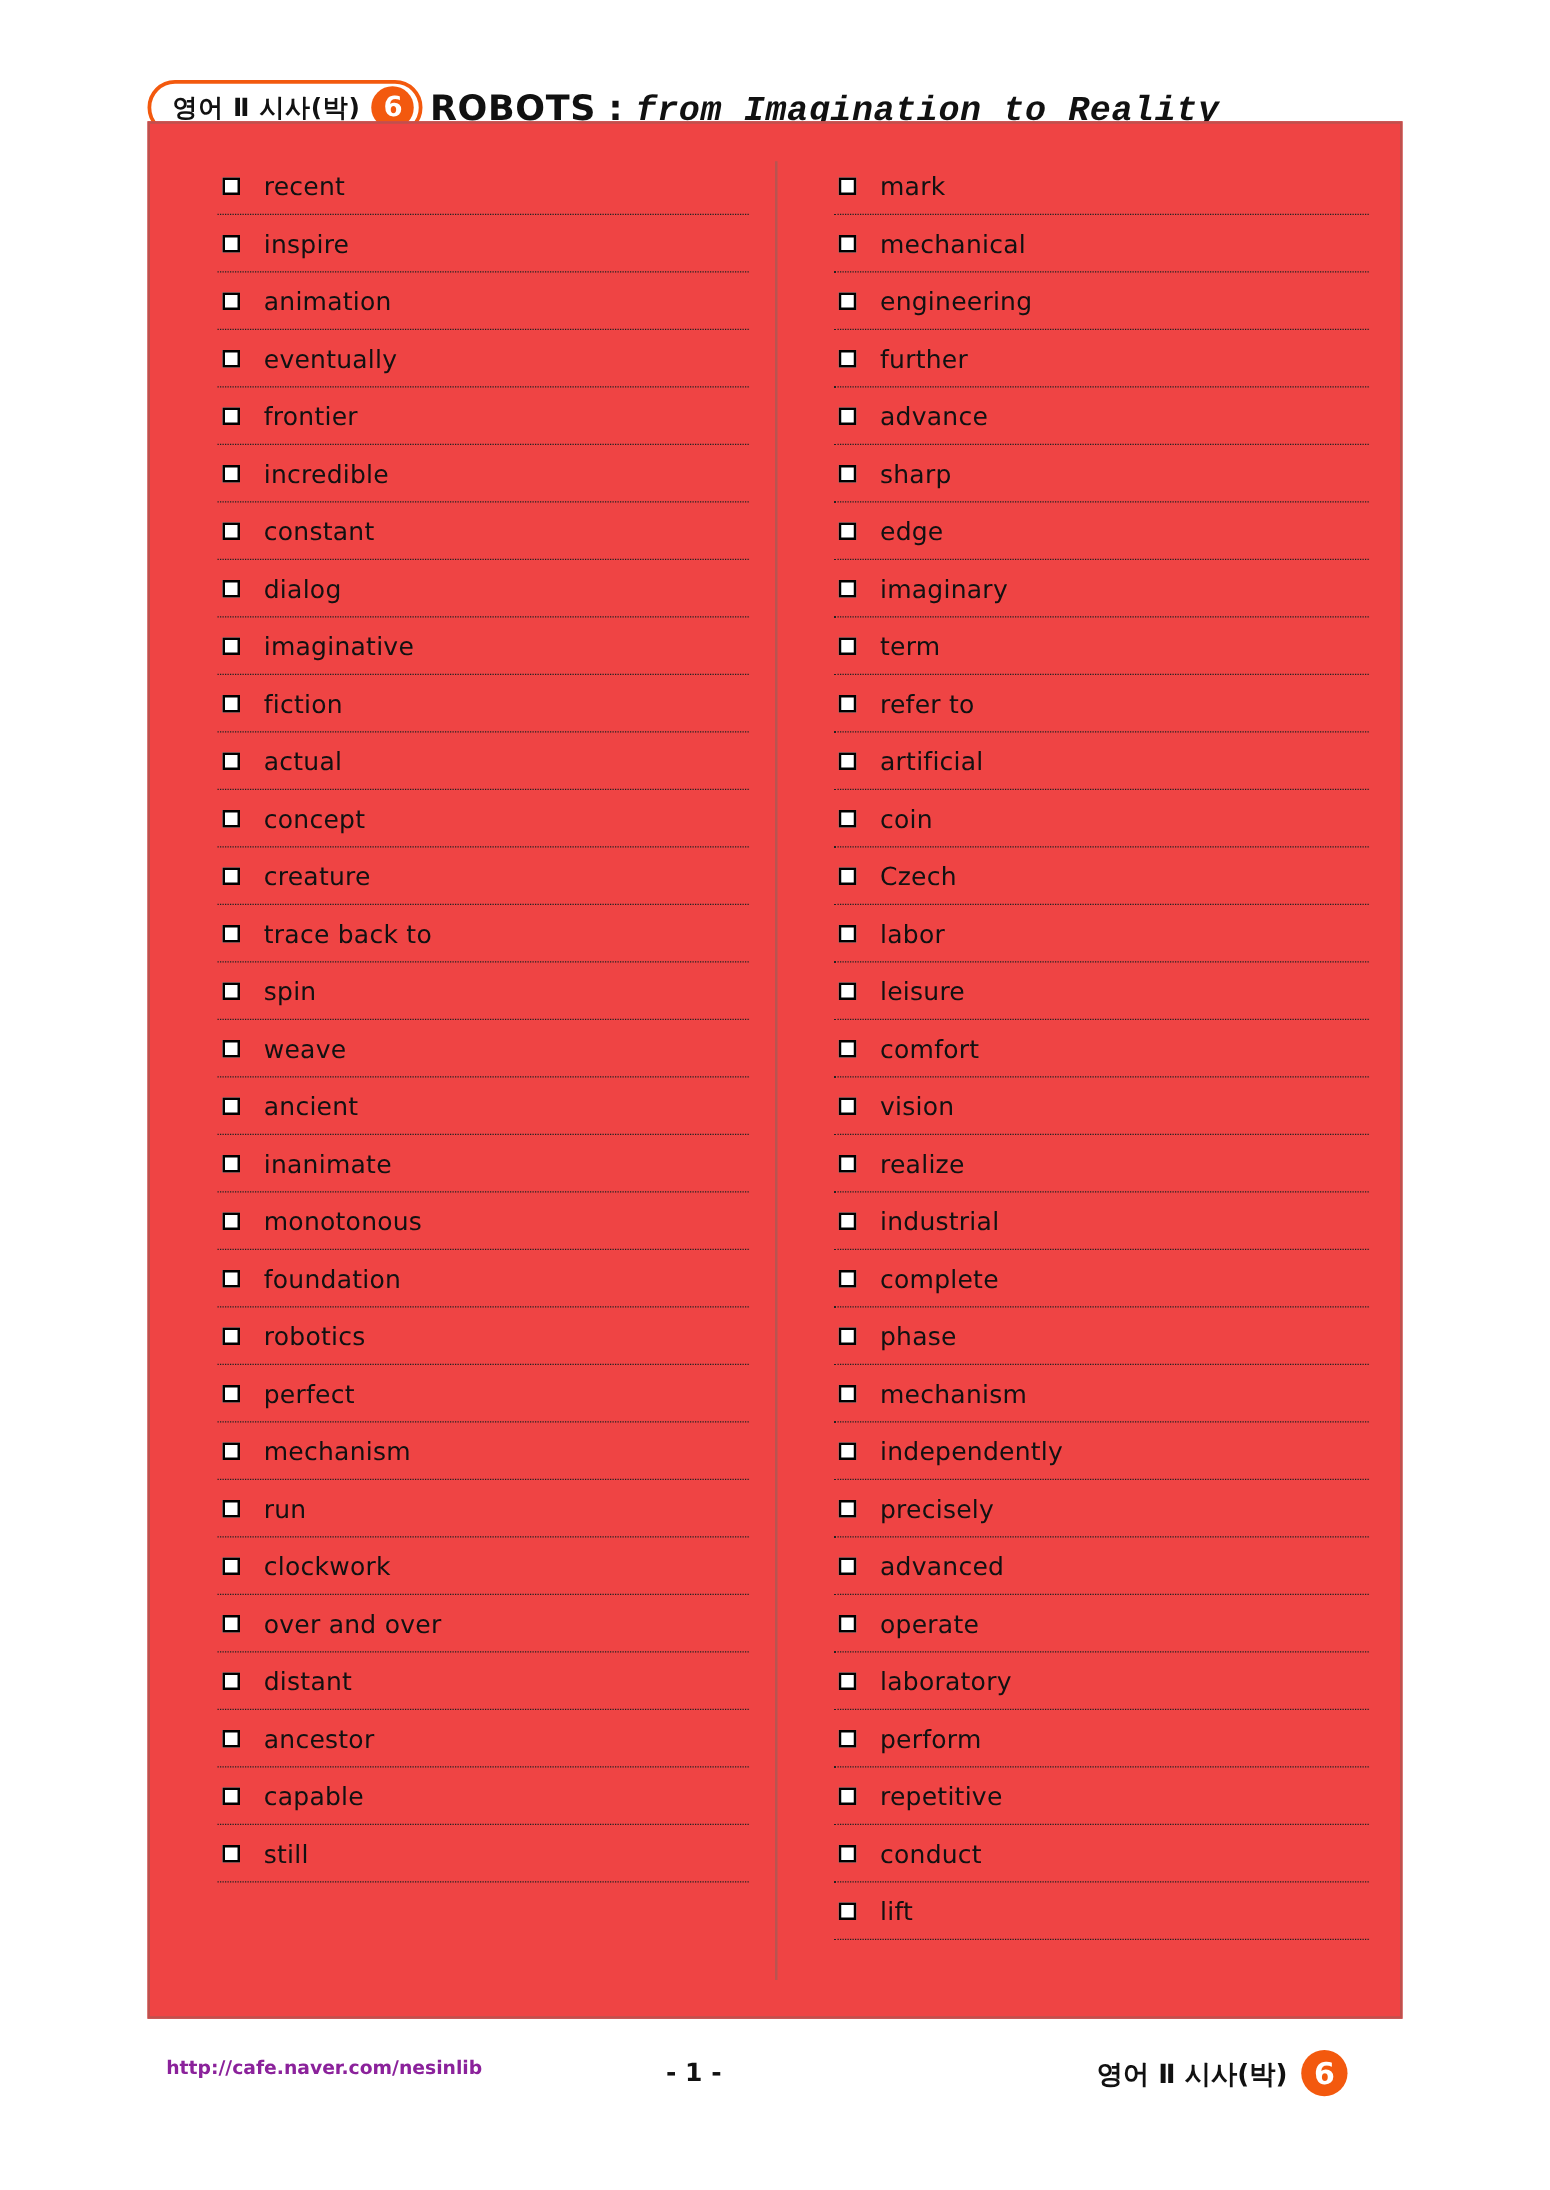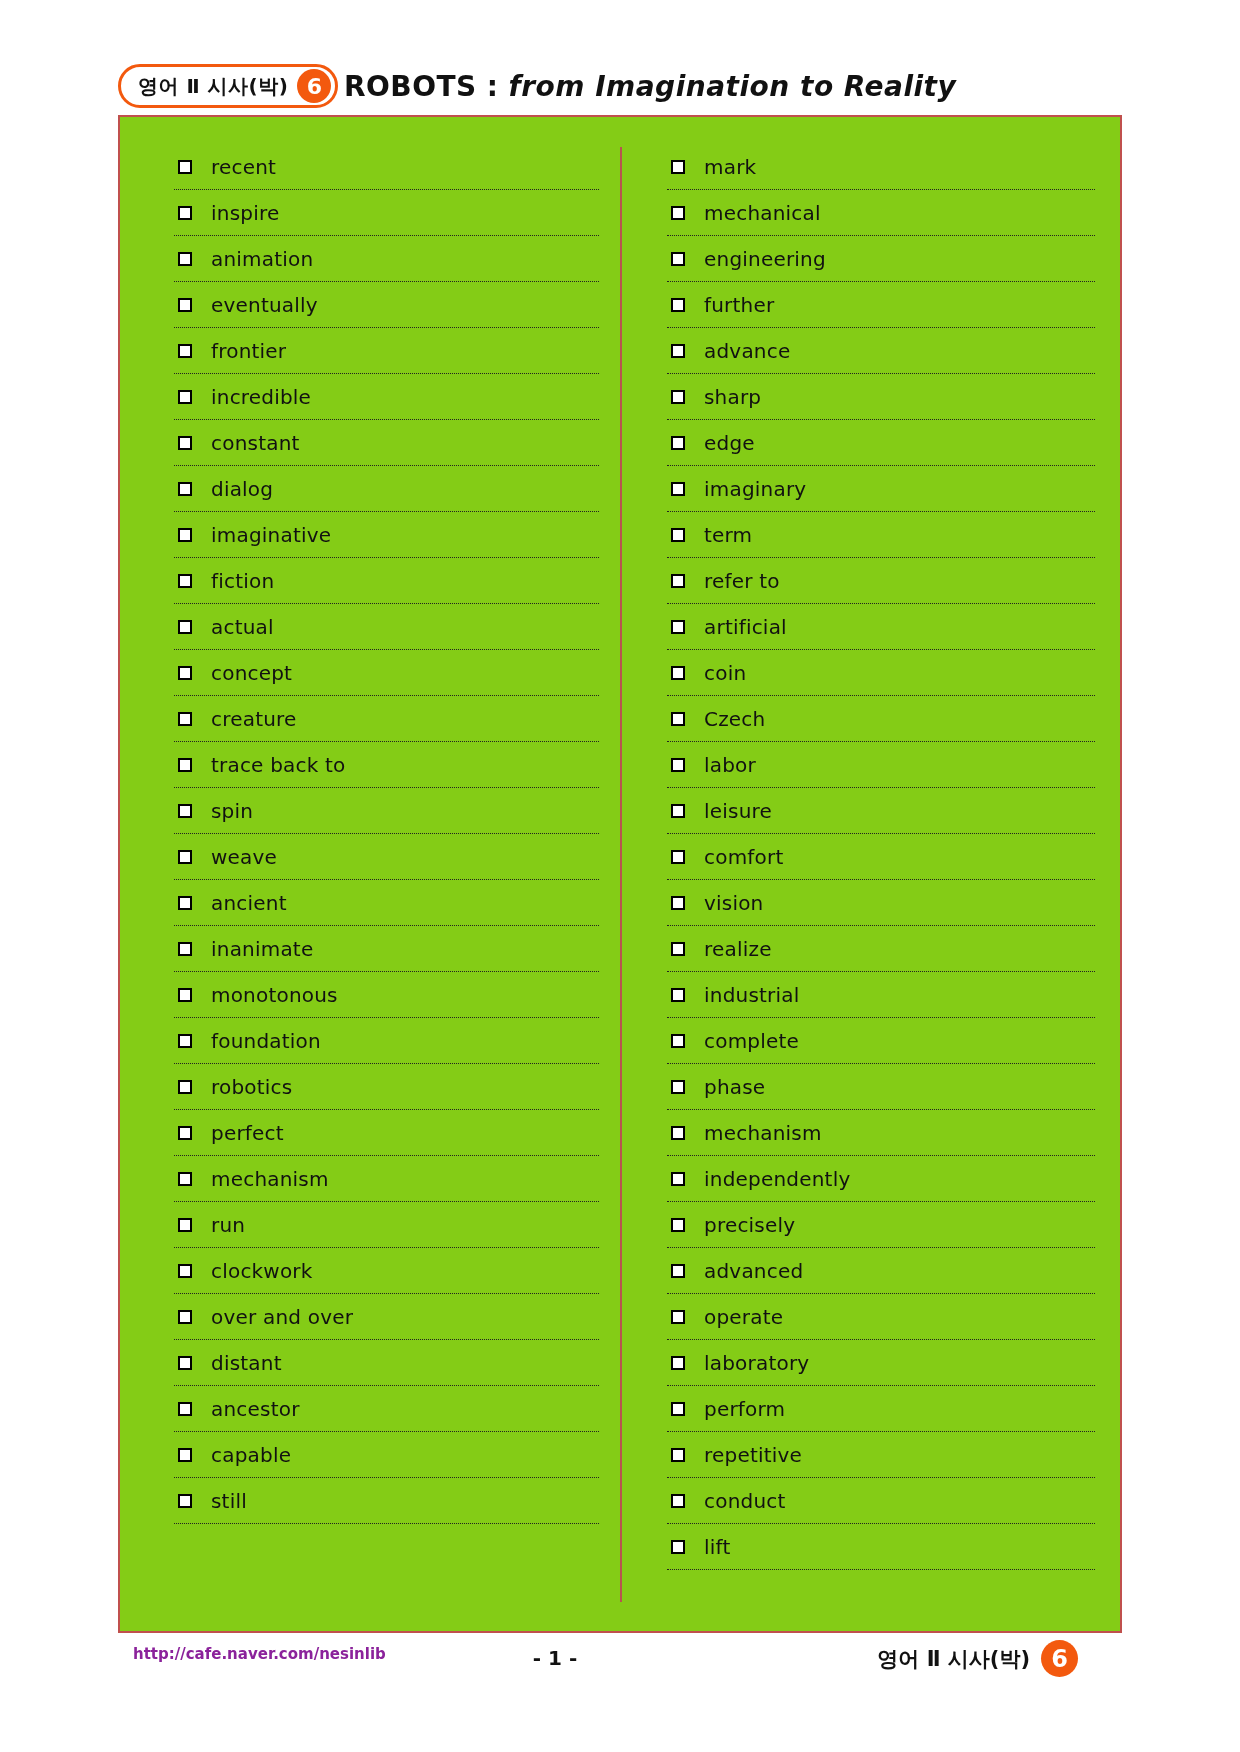--- a/index.html
+++ b/index.html
@@ -52,32 +52,32 @@
   }
   .page-title {
     position: absolute;
     left: 344px;
     top: 70px;
     font-size: 28px;
     font-weight: bold;
     letter-spacing: 0.5px;
     white-space: nowrap;
   }
-  .page-title .t-sub { font-style: italic; margin-left: 10px; }
+  .page-title .t-sub { font-style: italic; margin-left: 10px; font-family: Liberation Mono, monospace; }
   .page-title .t-colon { margin-left: 10px; }
 
   
   .vocab-box {
     position: absolute;
     left: 118px;
-    top: 115px;
+    top: 97px;
     width: 1004px;
     height: 1518px;
     border: 2px solid var(--box-border);
-    background: #84cc16;
+    background: #ef4444;
   }
   .col-divider {
     position: absolute;
     left: 500px;
     top: 30px;
     width: 2px;
     height: 1455px;
     background: var(--divider);
   }
   .vocab-col { position: absolute; top: 27px; }

